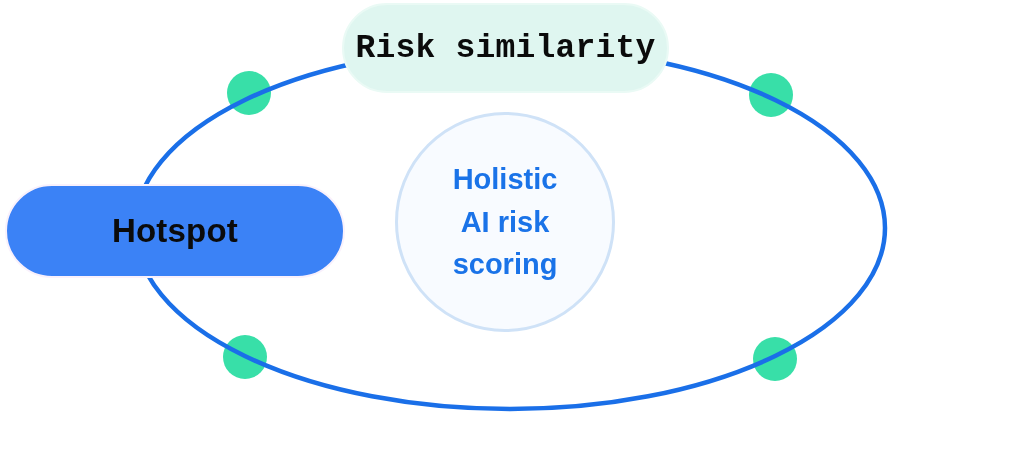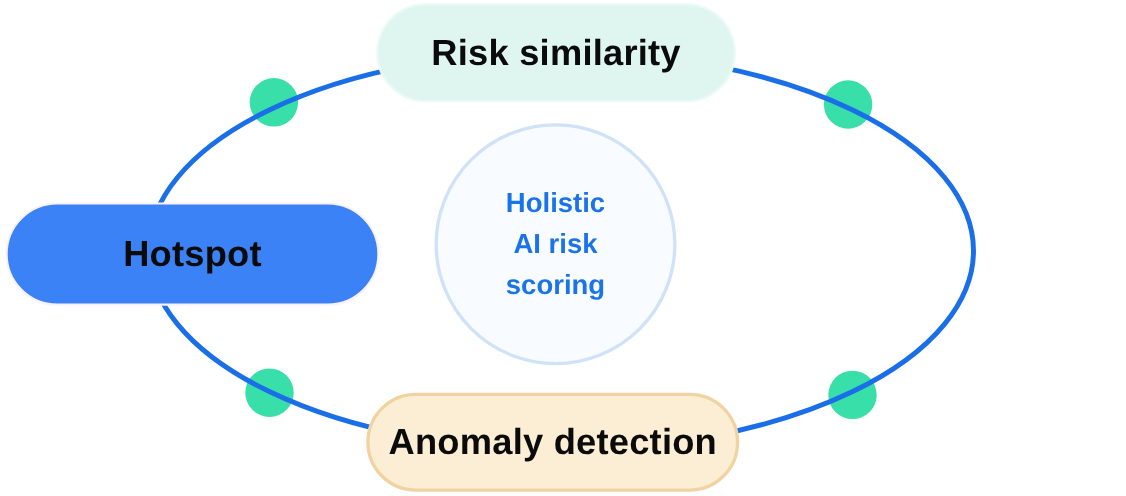--- a/index.html
+++ b/index.html
@@ -26,20 +26,21 @@
     font-size: 33px;
     color: #0b0b0b;
     letter-spacing: 0.2px;
     box-sizing: border-box;
     text-align: center;
   }
   .pill-top {
     left: 342px; top: 3px; width: 327px; height: 90px;
     background: #dff6f0;
     border: 2px solid #eafaf5;
+    font-family: Liberation Mono, monospace;
   }
   .pill-right {
     left: 657px; top: 186px; width: 337px; height: 95px;
     background: #e4f3dd;
     border: 2px solid #eff8ea;
   }
   .pill-bottom {
     left: 333px; top: 357px; width: 339px; height: 90px;
     background: #fbeed4;
     border: 3px solid #f0d3a0;
@@ -55,21 +56,21 @@
     width: 220px; height: 220px;
     border-radius: 50%;
     background: #f8fbff;
     border: 3px solid #cfe2f7;
     box-sizing: border-box;
     display: flex;
     align-items: center;
     justify-content: center;
     text-align: center;
     font-weight: bold;
-    font-size: 25px;
+    font-size: 29px;
     line-height: 1.48;
     color: #1a73e8;
     white-space: pre-line;
   }
 </style>
 </head>
 <body>
 
 <div class="stage">
 
@@ -81,23 +82,20 @@
     <circle cx="775" cy="359" r="22" fill="#38dfa8"></circle>
 
     <ellipse cx="510" cy="228" rx="375" ry="181" fill="none" stroke-width="4.5" stroke="#1a6fe8"></ellipse>
   </svg>
 
   <div class="pill pill-top">
     <span>Risk similarity</span>
   </div>
 
 
-  <div class="pill pill-bottom">
-    <span>Anomaly detection</span>
-  </div>
 
   <div class="pill pill-left">
     <span>Hotspot</span>
   </div>
 
   <div class="center-circle">
     <span>Holistic
 AI risk
 scoring</span>
   </div>

